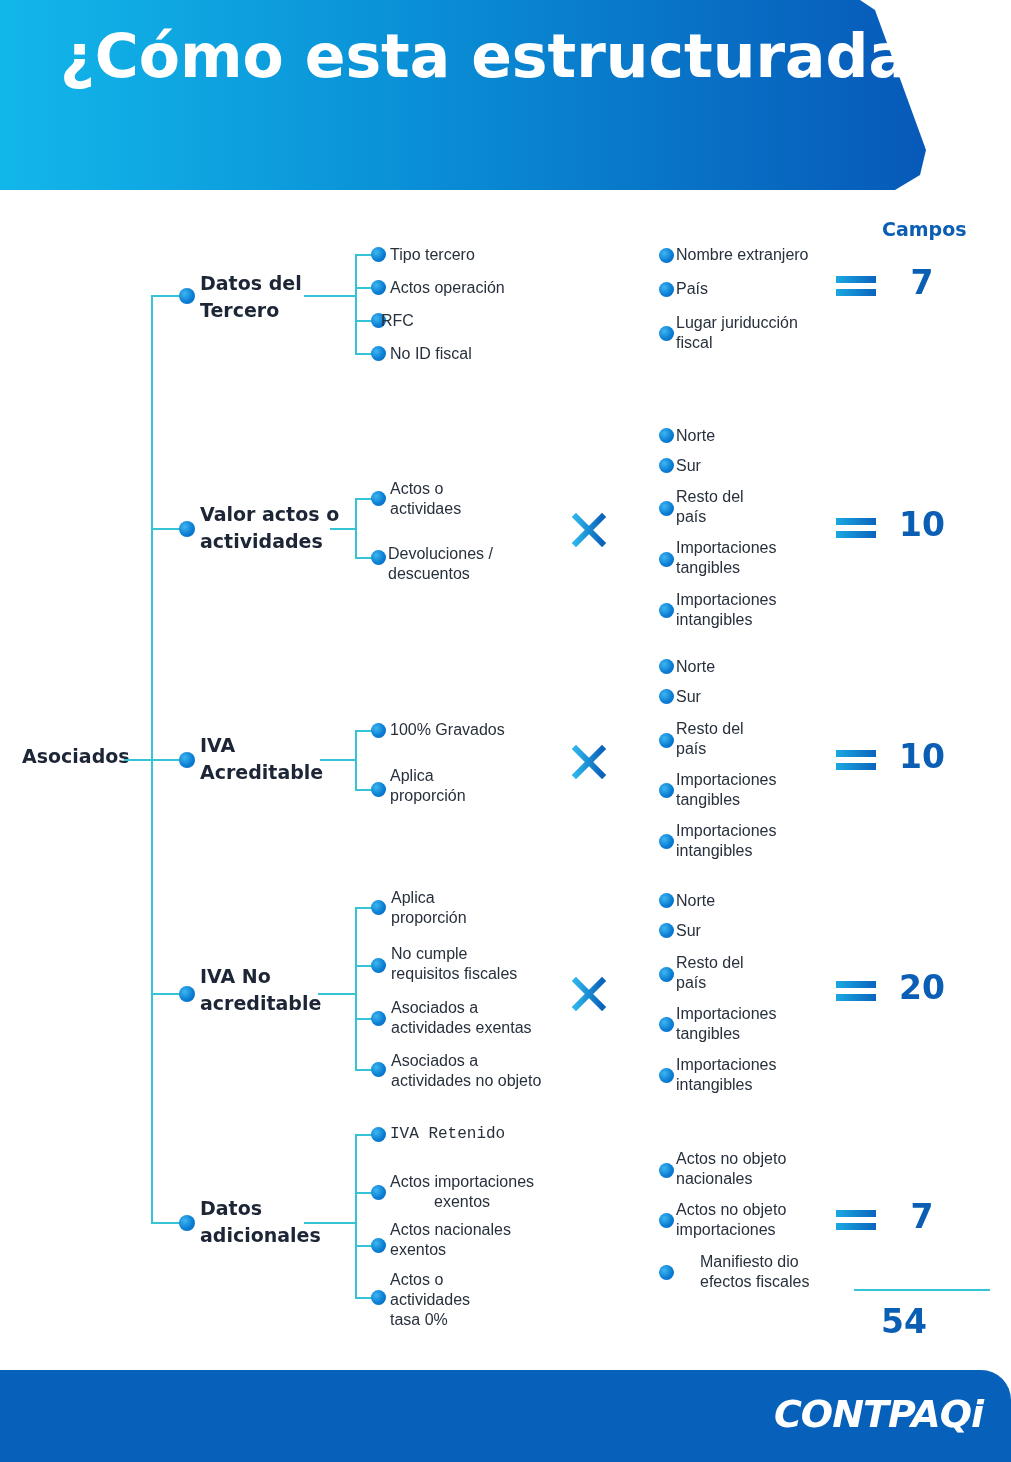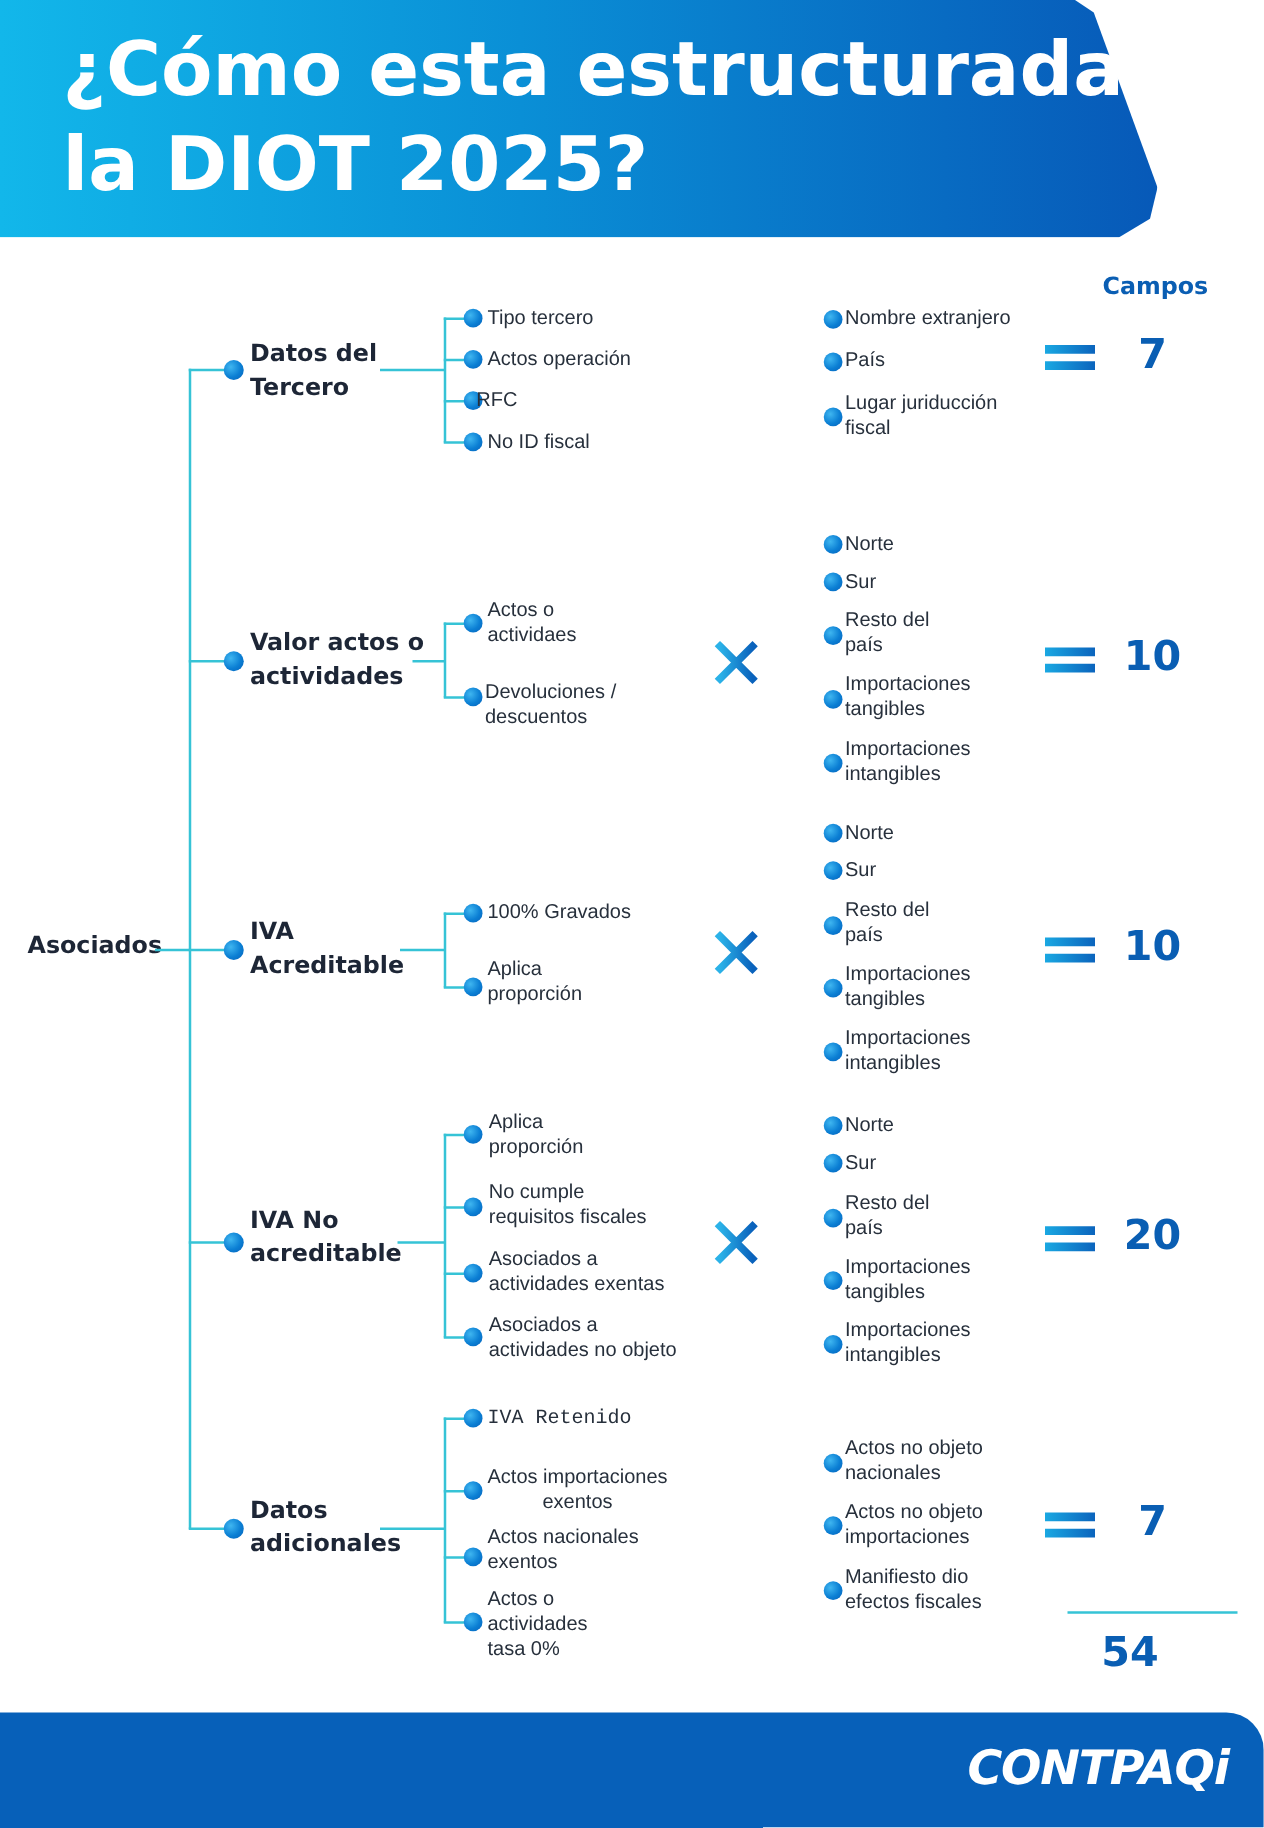--- a/index.html
+++ b/index.html
@@ -1,18 +1,18 @@
 <!DOCTYPE html>
 <html><head>
 <meta charset="utf-8">
 <style>
   * { box-sizing: border-box; margin: 0; padding: 0; }
   body { width: 1011px; height: 1462px; position: relative; background: #ffffff; font-family: "Liberation Sans", "DejaVu Sans", sans-serif; overflow: hidden; color: #1b2430; }
   .header { position: absolute; left: 0; top: 0; width: 926px; height: 190px; background: linear-gradient(90deg, #12b7ea 0%, #0a8fd6 45%, #0759b8 100%); clip-path: polygon(0 0, 860px 0, 875px 10px, 926px 150px, 920px 175px, 895px 190px, 0 190px); }
-  .title { position: absolute; left: 50px; top: 18px; color: #fff; font-family: "DejaVu Sans", sans-serif; font-weight: bold; font-size: 60px; line-height: 76px; letter-spacing: 0px; white-space: nowrap; }
+  .title { position: absolute; left: 60px; top: 18px; color: #fff; font-family: "DejaVu Sans", sans-serif; font-weight: bold; font-size: 60px; line-height: 76px; letter-spacing: 0px; white-space: nowrap; }
   .footer { position: absolute; left: 0; top: 1370px; width: 1011px; height: 92px; background: #0760b9; border-top-right-radius: 30px; }
   .logo { position: absolute; right: 28px; top: 22px; color: #fff; font-family: "DejaVu Sans", sans-serif; font-weight: bold; font-style: italic; font-size: 38px; letter-spacing: -1px; }
   .line { position: absolute; background: #36c3d6; }
   .dot { position: absolute; width: 15px; height: 15px; border-radius: 50%; background: radial-gradient(circle at 35% 35%, #3fb6f0 0%, #0b7fd4 55%, #0660b8 100%); }
   .dot.big { width: 16px; height: 16px; }
   .sec-label { position: absolute; font-family: "DejaVu Sans", sans-serif; font-weight: bold; font-size: 19px; line-height: 27px; color: #1d2636; white-space: pre-line; }
   .root-label { position: absolute; font-family: "DejaVu Sans", sans-serif; font-weight: bold; font-size: 19px; color: #1d2636; }
   .item { position: absolute; font-size: 16px; line-height: 20px; color: #27303c; white-space: pre-line; }
   .times { position: absolute; width: 36px; height: 36px; }
   .eq { position: absolute; width: 40px; height: 20px; }
@@ -21,21 +21,20 @@
   .campos { position: absolute; left: 882px; top: 218px; font-family: "DejaVu Sans", sans-serif; font-weight: bold; font-size: 19px; color: #0a5eb3; }
   .total-line { position: absolute; left: 854px; top: 1289px; width: 136px; height: 2px; background: #36c3d6; }
   .total { position: absolute; left: 881px; top: 1302px; font-family: "DejaVu Sans", sans-serif; font-weight: bold; font-size: 33px; color: #0a5eb3; }
 </style>
 </head>
 <body>
 
 <div class="header"></div>
 <div class="title">
   <div>¿Cómo esta estructurada</div>
-  <div>la DIOT 2025?</div>
 </div>
 
 <div class="campos">Campos</div>
 
 <div class="root-label" style="left:22px;top:745px;">Asociados</div>
 <div class="line" style="left:124px;top:759px;width:28px;height:2px;"></div>
 <div class="line" style="left:151px;top:295px;width:2px;height:928px;"></div>
 
 <div>
   <div class="line" style="left:151px;top:295px;width:30px;height:2px;"></div>
@@ -244,21 +243,21 @@
 actividades
 tasa 0%</div>
 
   <div class="dot" style="left:659px;top:1163px;"></div>
   <div class="item" style="left:676px;top:1149px;">Actos no objeto
 nacionales</div>
   <div class="dot" style="left:659px;top:1213px;"></div>
   <div class="item" style="left:676px;top:1200px;">Actos no objeto
 importaciones</div>
   <div class="dot" style="left:659px;top:1265px;"></div>
-  <div class="item" style="left:676px;top:1252px;">Manifiesto dio
+  <div class="item" style="left:700px;top:1252px;">Manifiesto dio
 efectos fiscales</div>
 
   <div class="eq" style="left:836px;top:1210px;">
       <span style="top:0"></span>
       <span style="top:13px"></span>
     </div>
   <div class="count" style="left:882px;top:1197px;">7</div>
 </div>
 
 <div class="total-line"></div>

